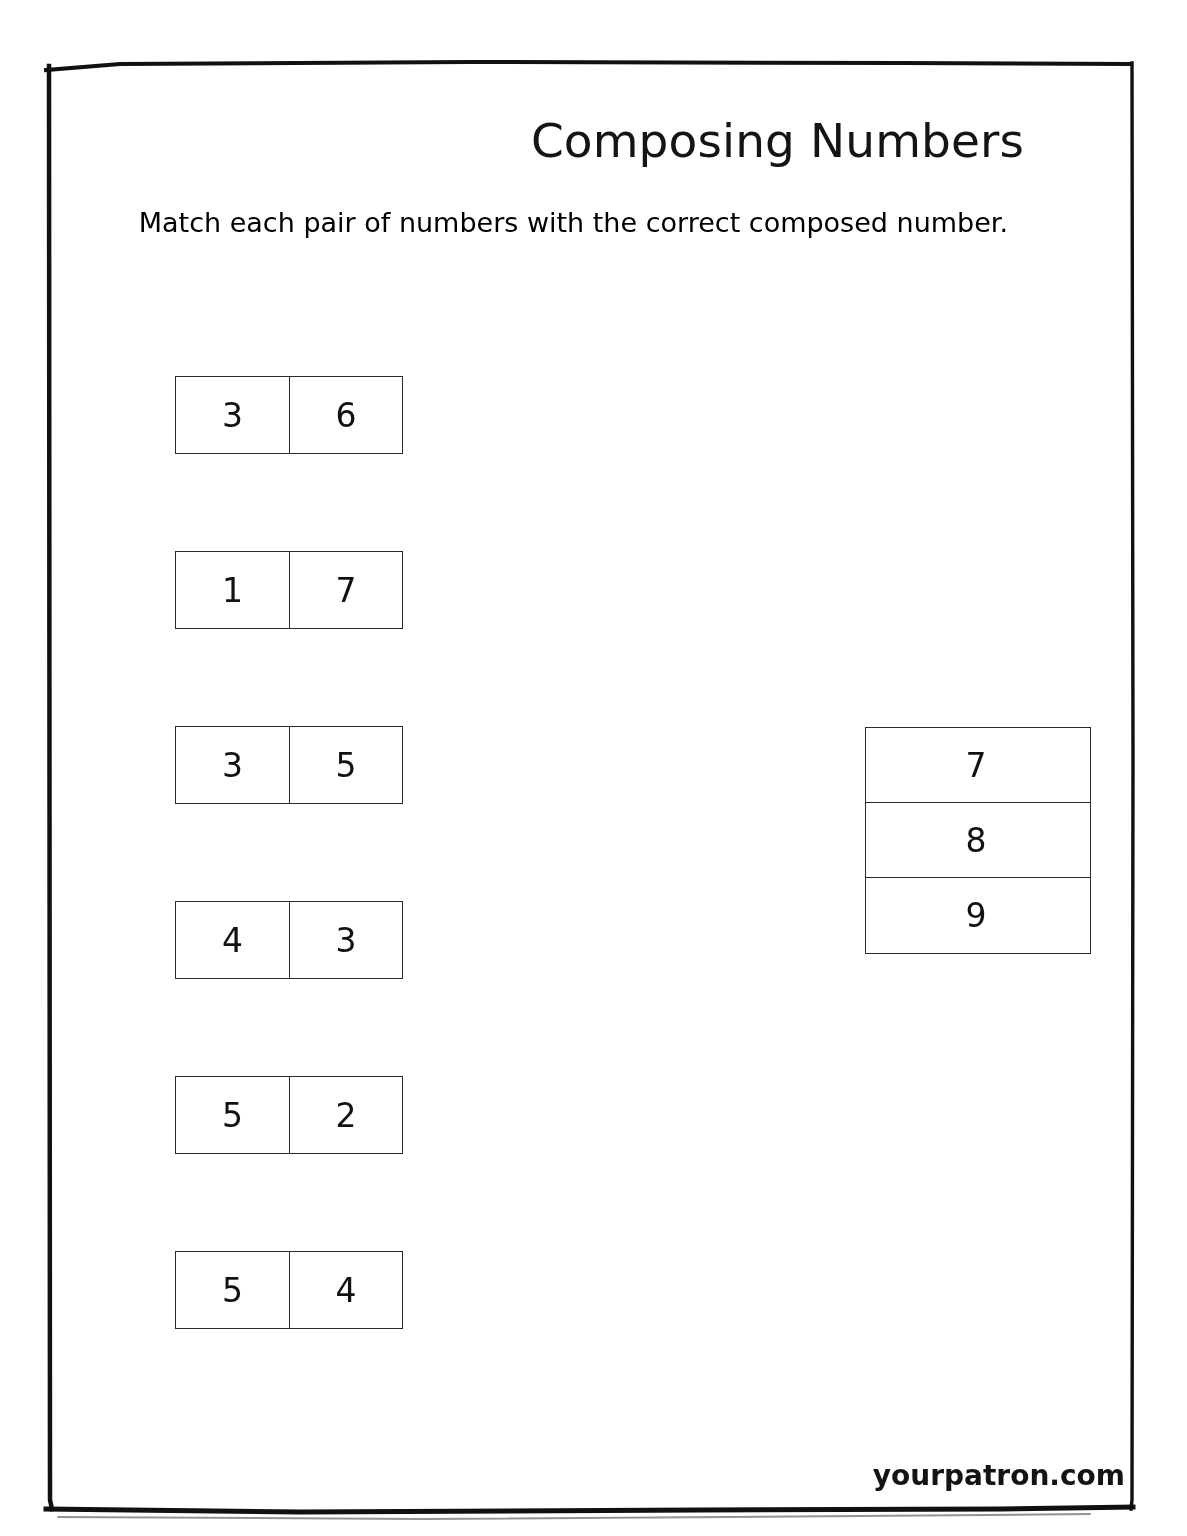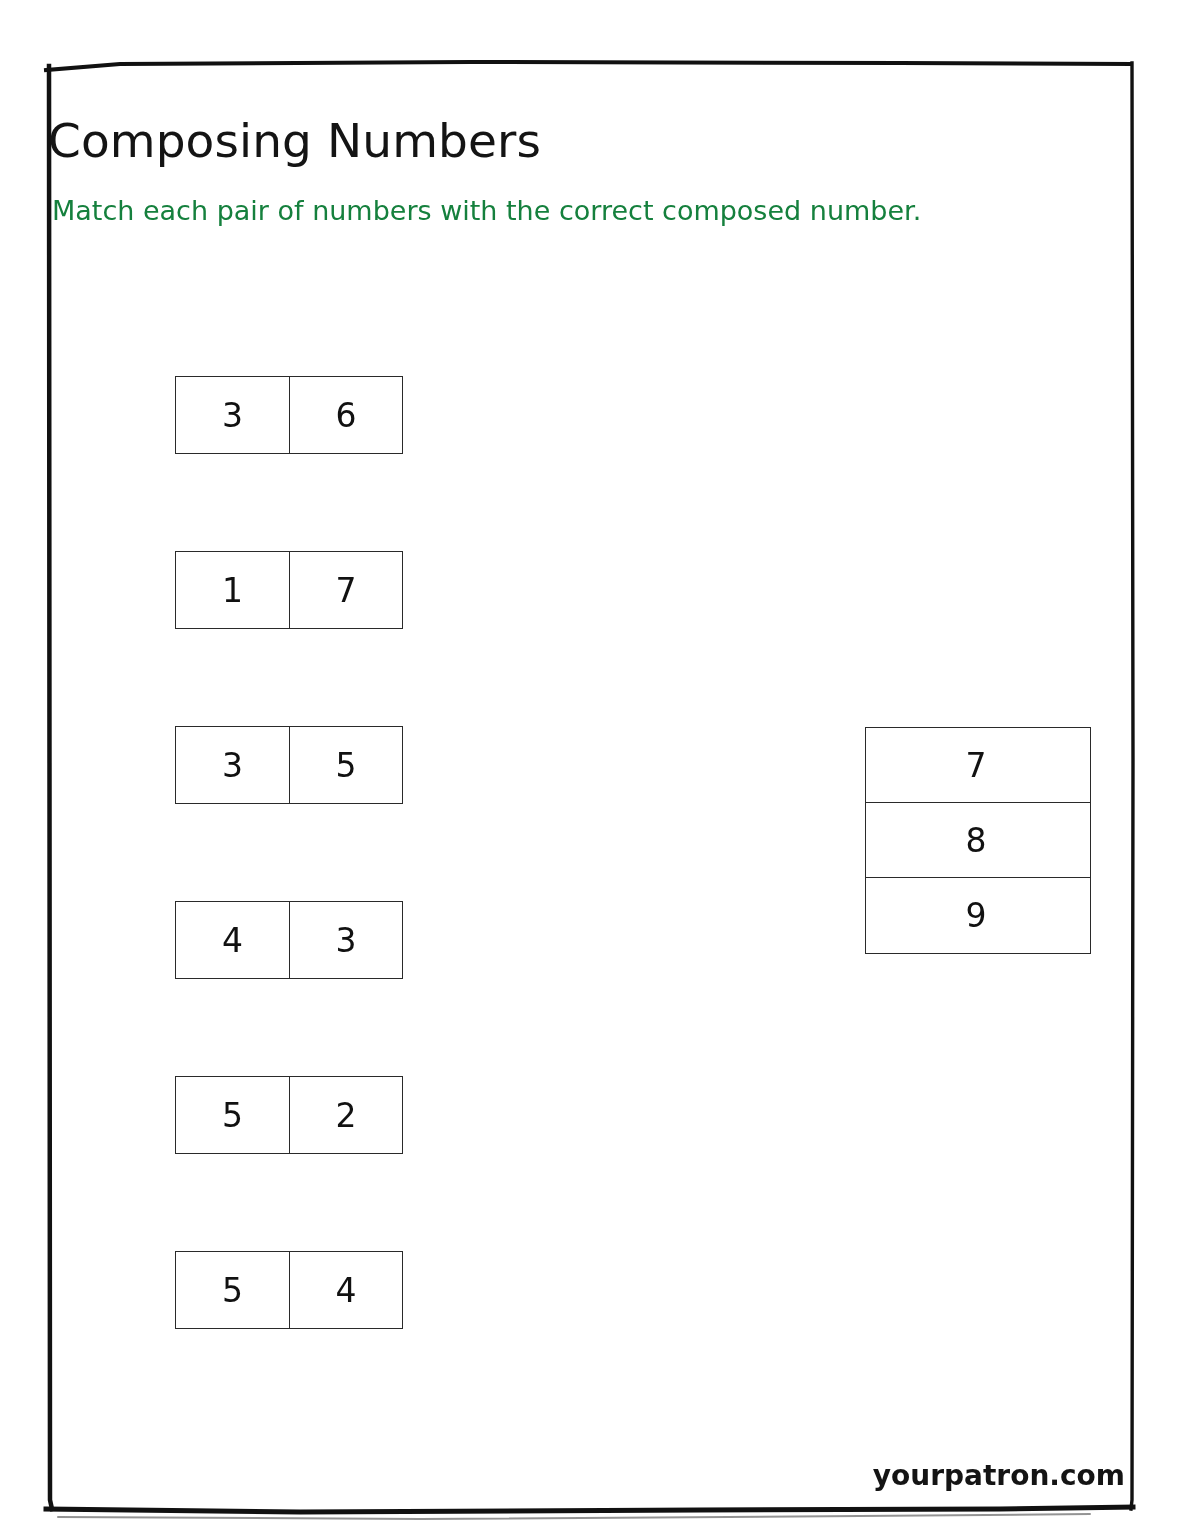--- a/index.html
+++ b/index.html
@@ -33,38 +33,38 @@
     height: 1536px;
     pointer-events: none;
   }
 
   
   #worksheet-header {
     position: absolute;
     left: 48px;
     top: 62px;
     width: 976px;
-    text-align: left;
+    text-align: right;
   }
   #page-title {
     margin: 0;
     padding-top: 54px;
     font-size: 47px;
     font-weight: 400;
     line-height: 1.05;
     color: #141414;
     letter-spacing: 0.1px;
   }
   #page-subtitle {
-    margin: 4px;
+    margin: 16px;
     padding-top: 26px;
     font-size: 27px;
     font-weight: 400;
     line-height: 1.2;
-    color: #15803d;
+    color: #000000;
   }
 
   
   #pairs-column {
     position: absolute;
     left: 175px;
     top: 376px;
     width: 229px;
   }
   .pair-box {

